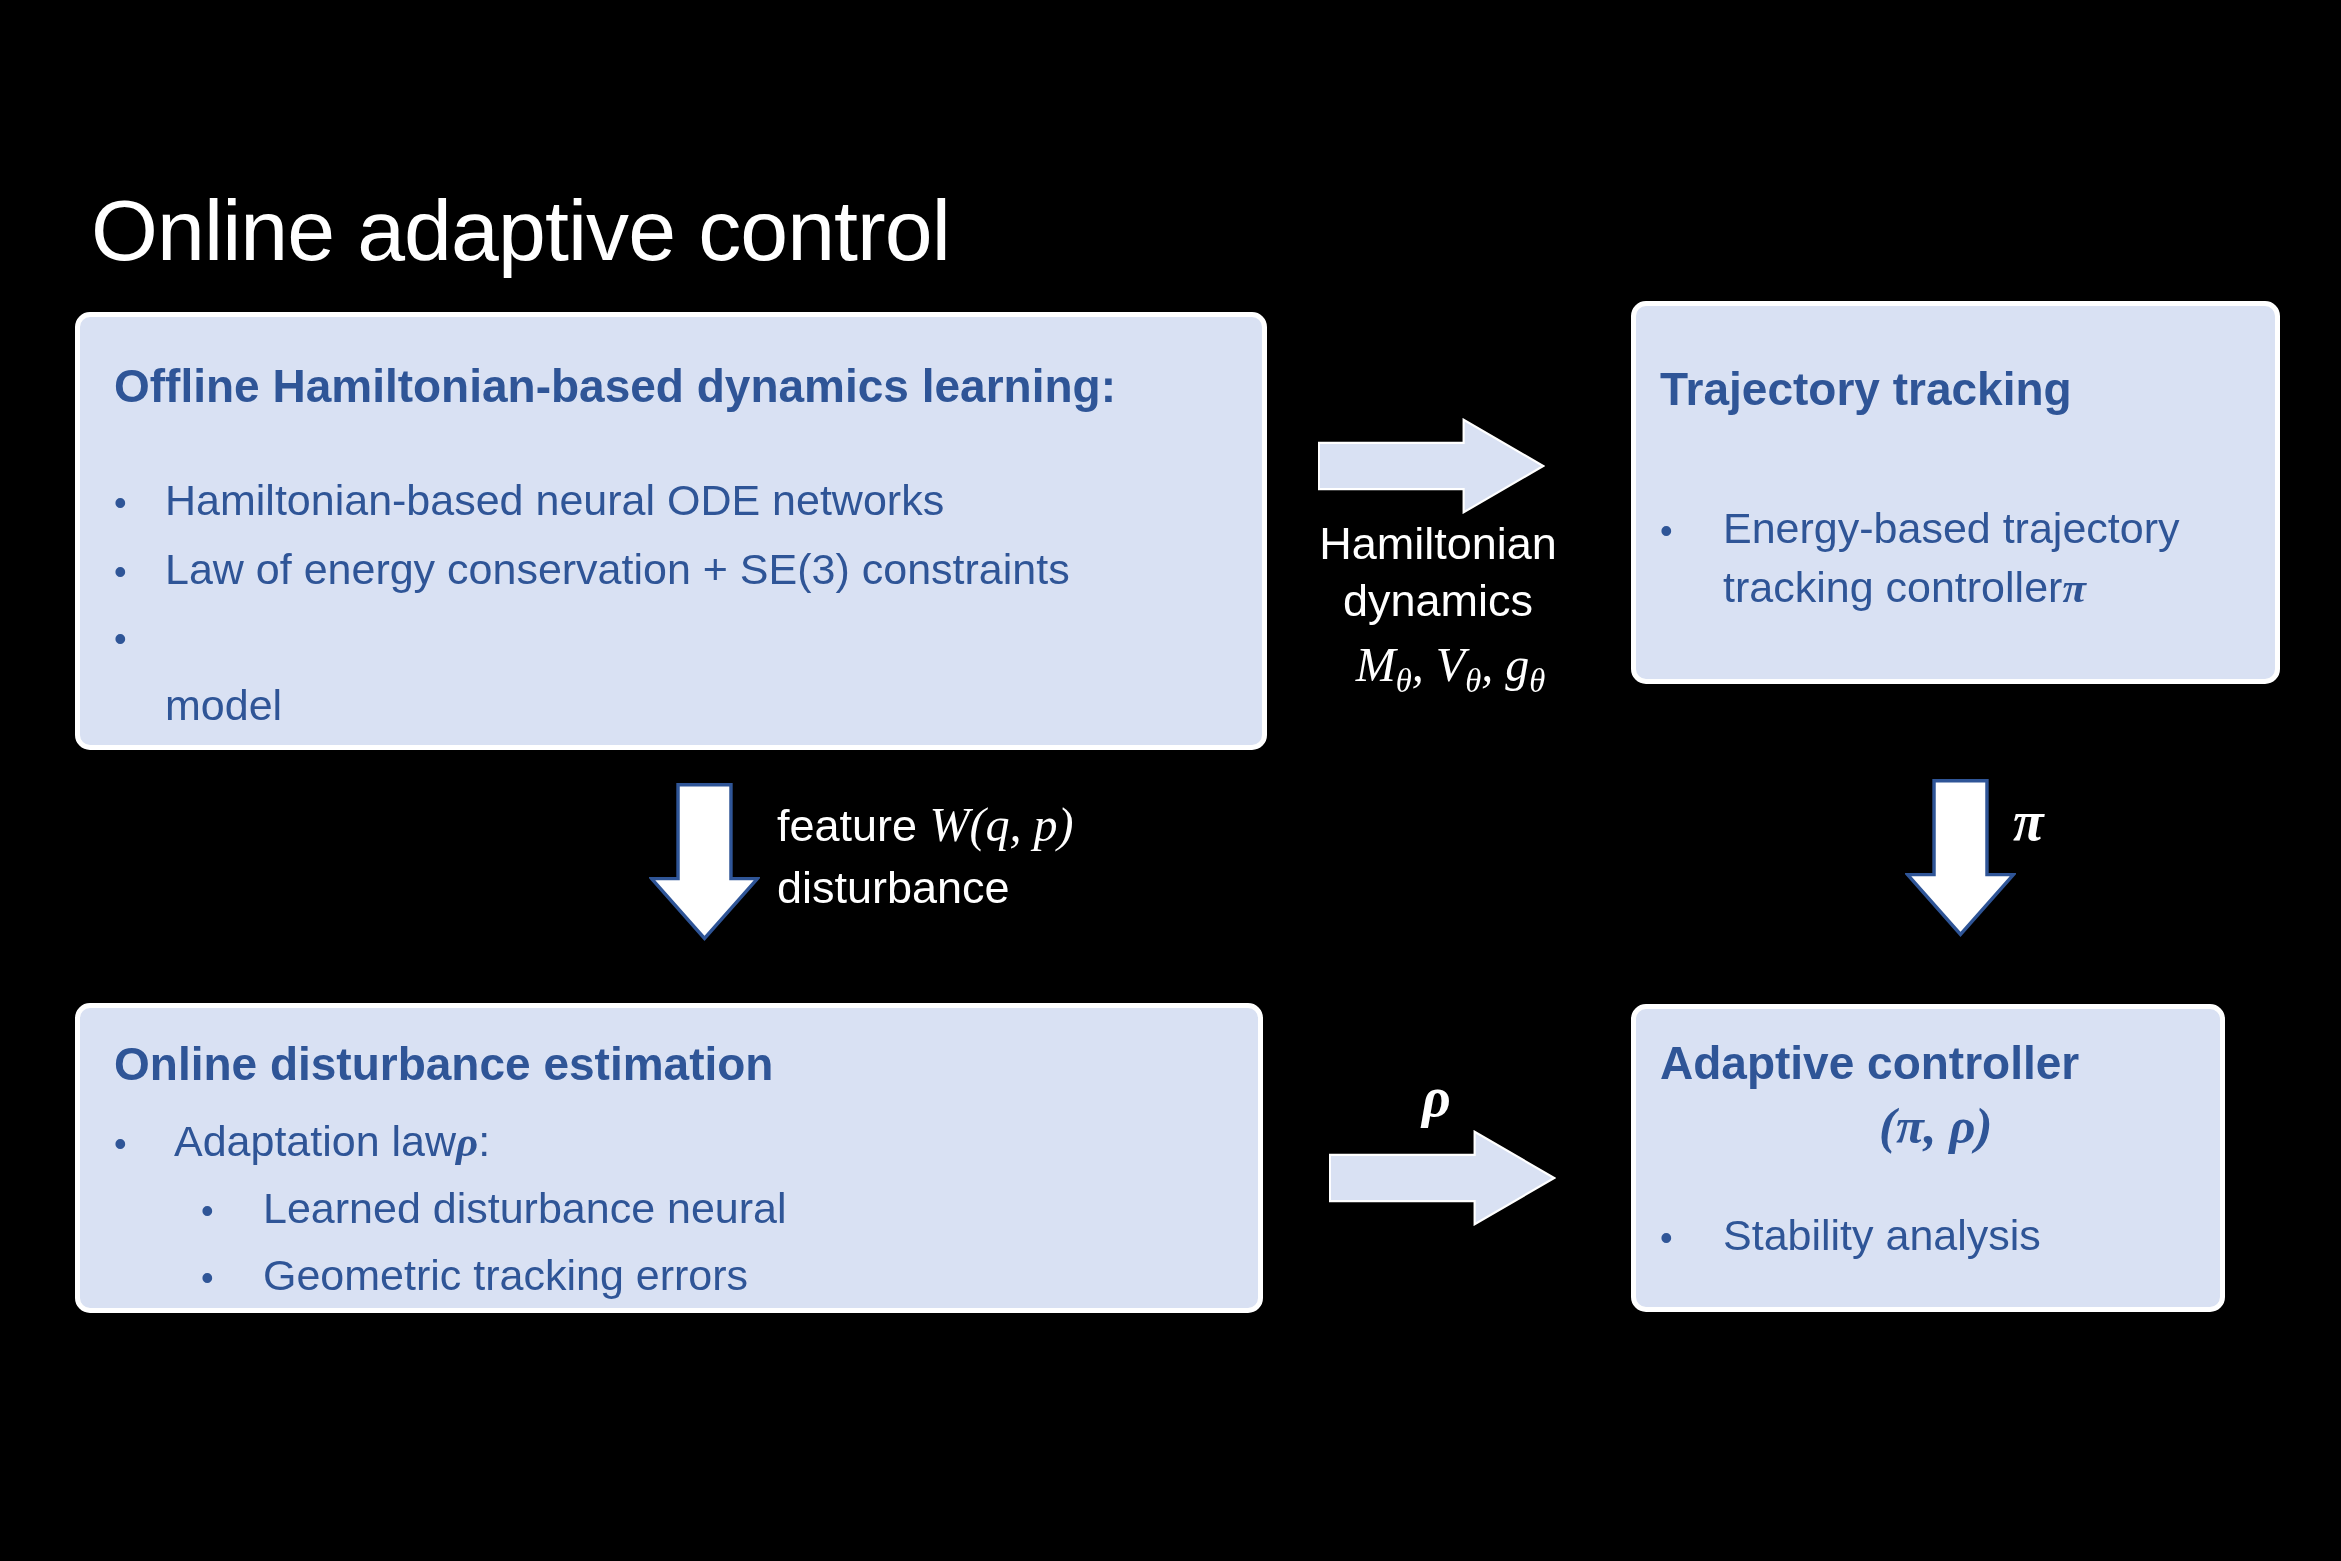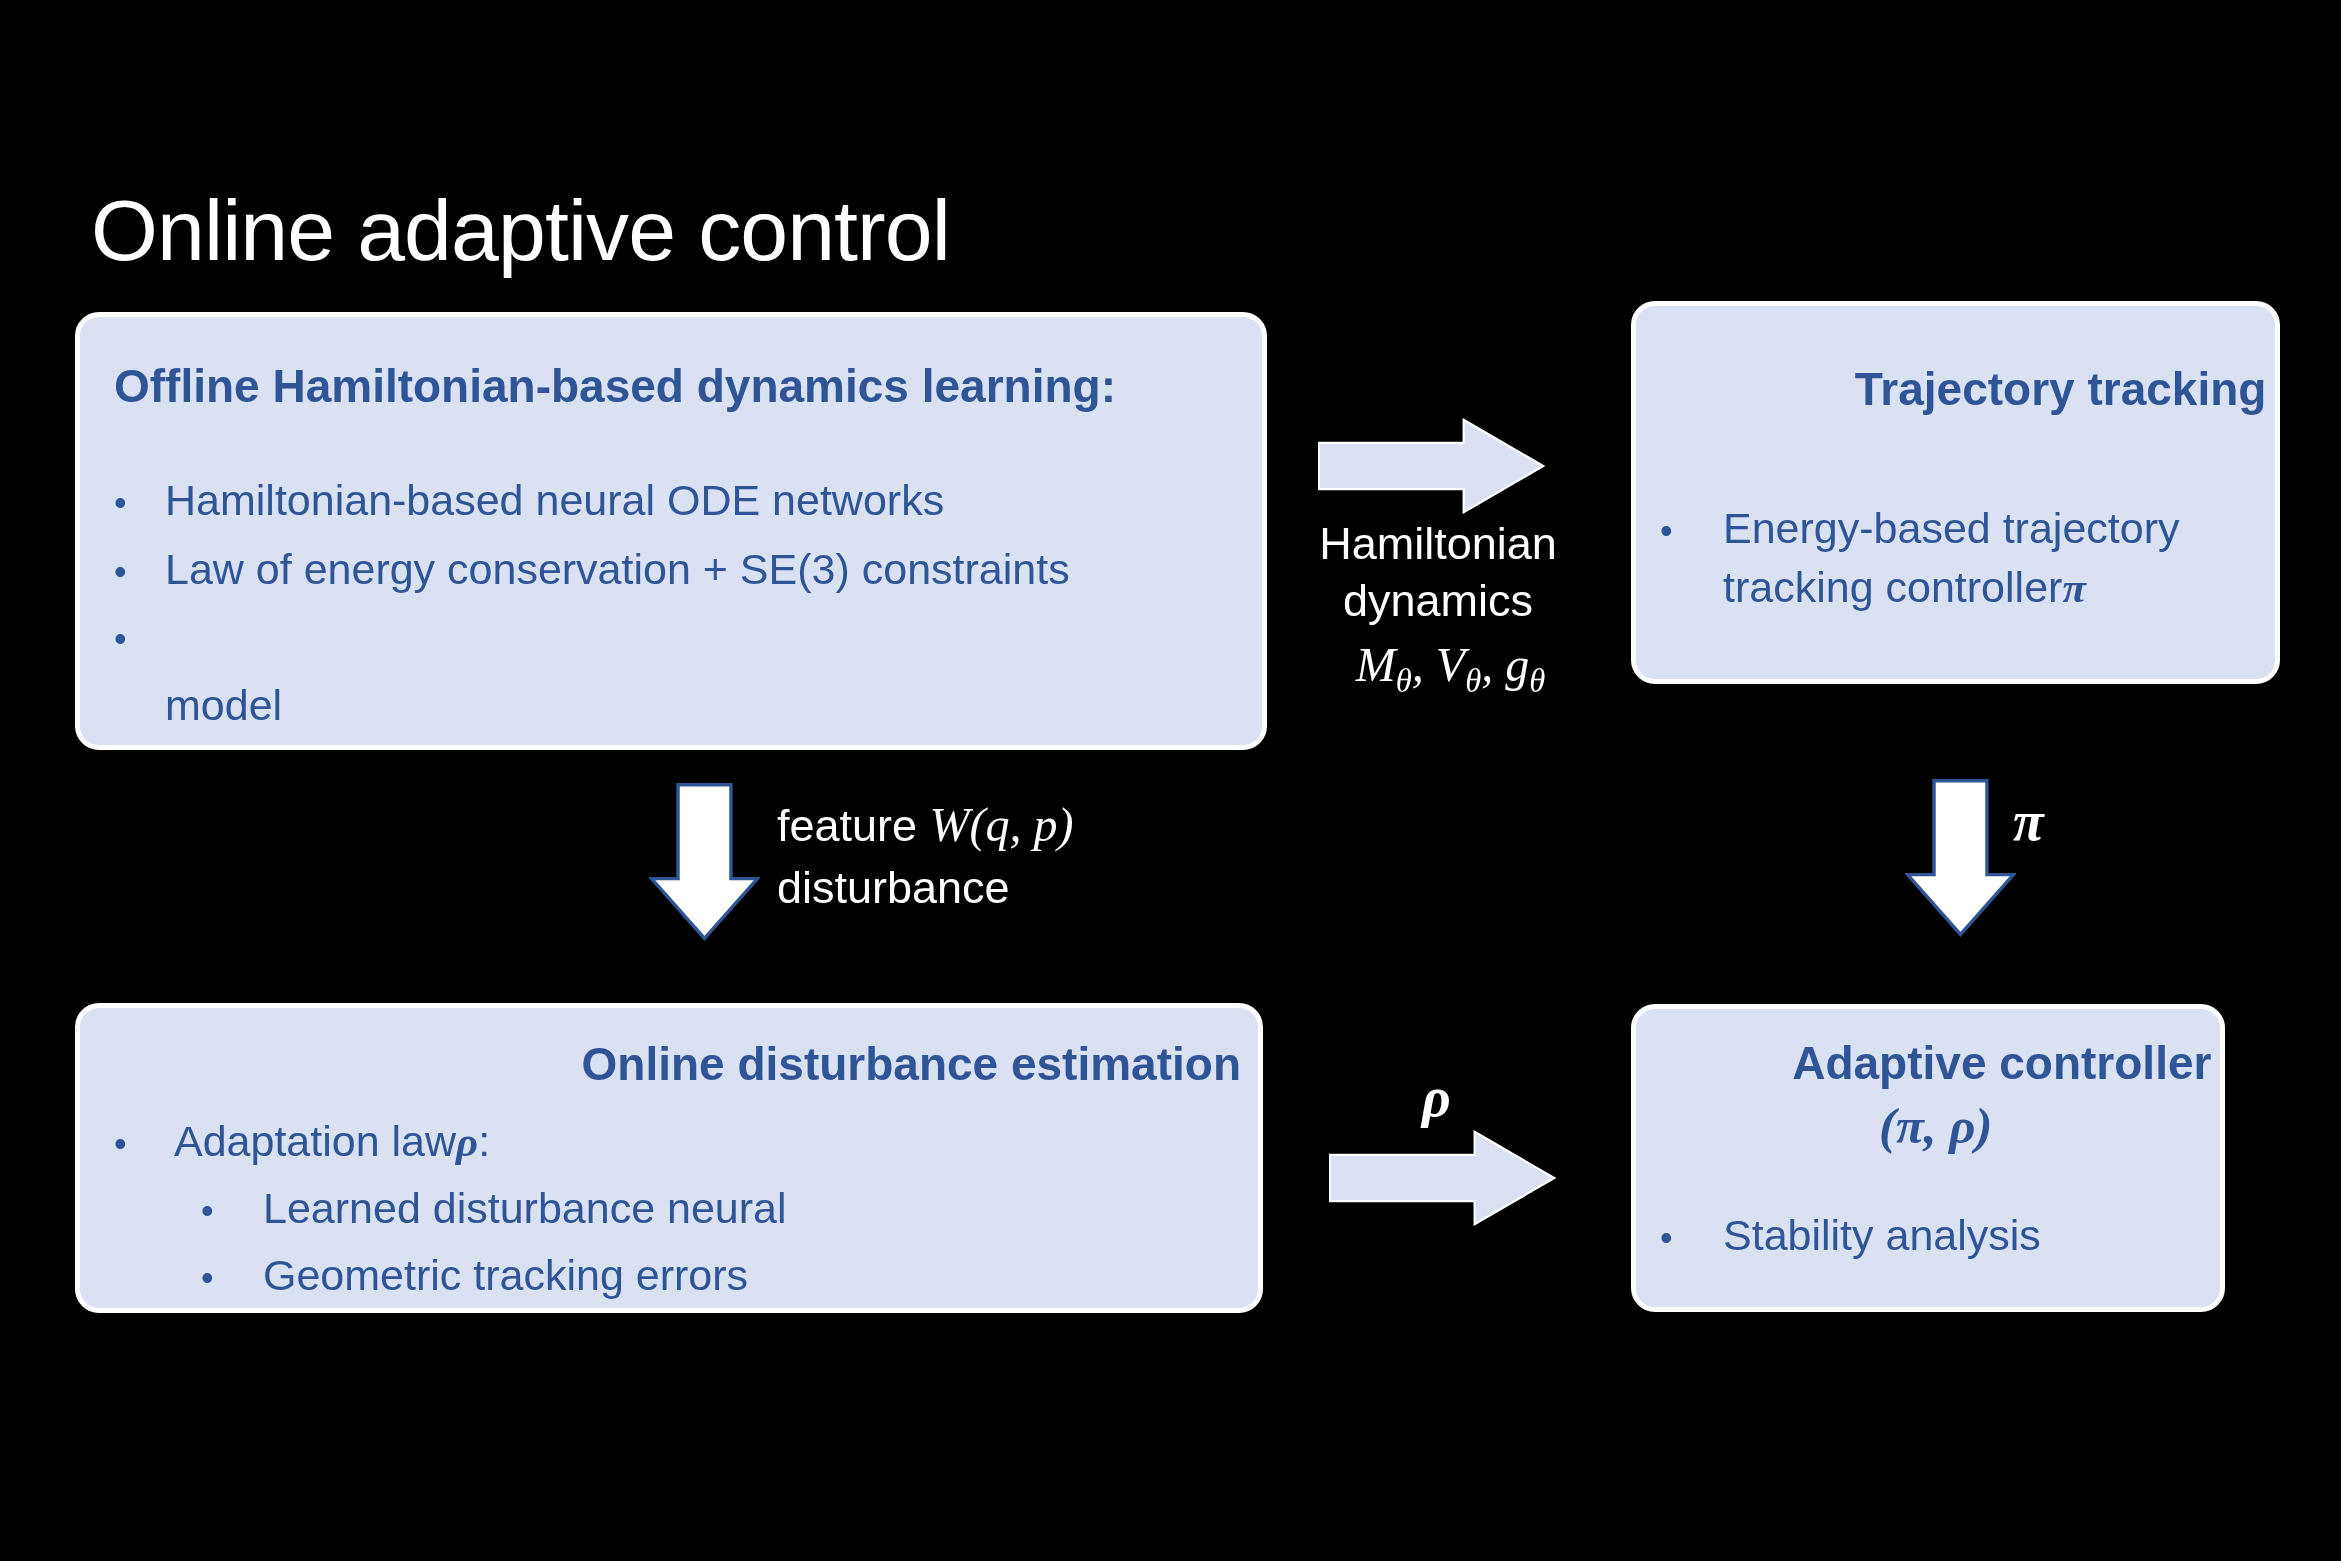--- a/index.html
+++ b/index.html
@@ -20,27 +20,27 @@
   }
   .title{
     position:absolute;left:91px;top:181px;
     font-size:86px;font-weight:400;letter-spacing:-0.9px;
     color:var(--label-white);white-space:nowrap;text-align:center;
   }
   .panel{
     position:absolute;
     background:var(--panel-fill);
     border:5.1px solid var(--panel-border);
-    border-radius:24px;
+    border-radius:15px;
     color:var(--text-blue);
   }
   .panel-heading{
     font-weight:bold;font-size:46px;line-height:60px;white-space:nowrap;
   }
-  .center{text-align:right;}
+  .center{text-align:left;}
   .b-row{display:flex;align-items:baseline;font-size:43px;white-space:nowrap;}
   .b-row .marker{flex:0 0 auto;font-size:36px;}
   .b-row .btext{flex:0 0 auto;}
   .math{font-family:"Liberation Serif", serif;font-style:italic;}
   .math-bold{font-family:"Liberation Serif", serif;font-style:italic;font-weight:bold;}
   sub{font-size:0.68em;}
 
   
   .panel-offline{left:75px;top:312px;width:1192px;height:438px;padding:39px 17px 0 34px;}
   .panel-offline .panel-heading{text-align:left;}

